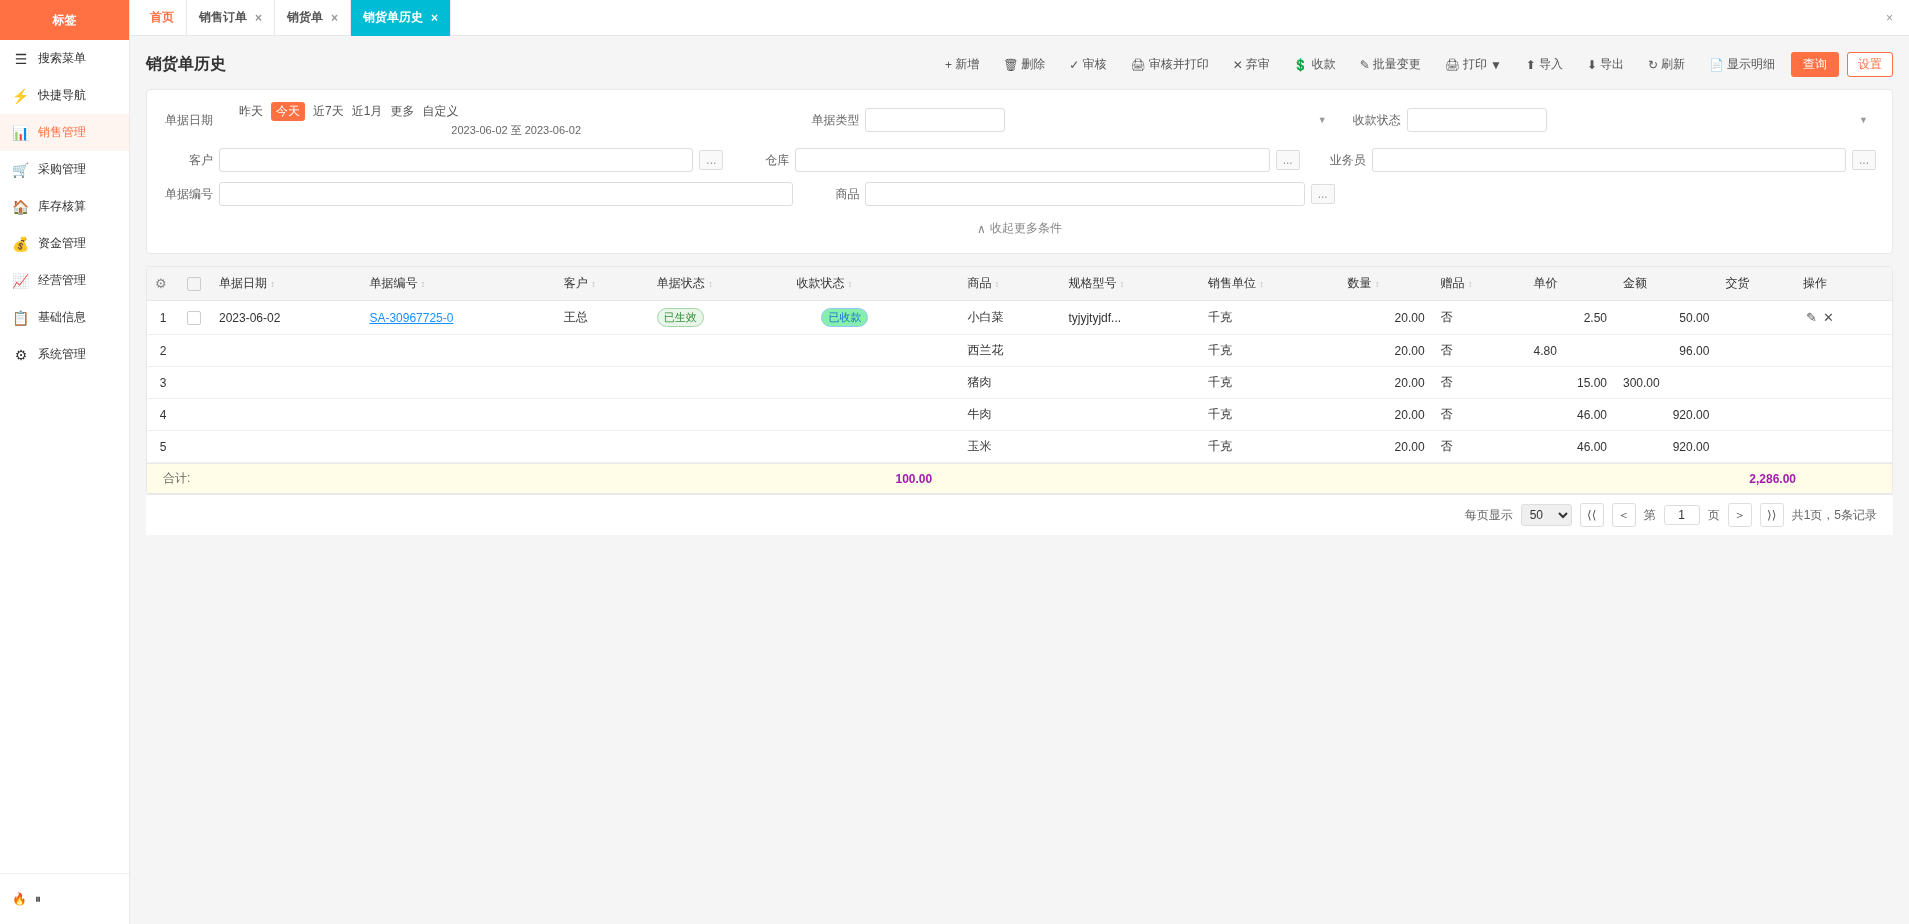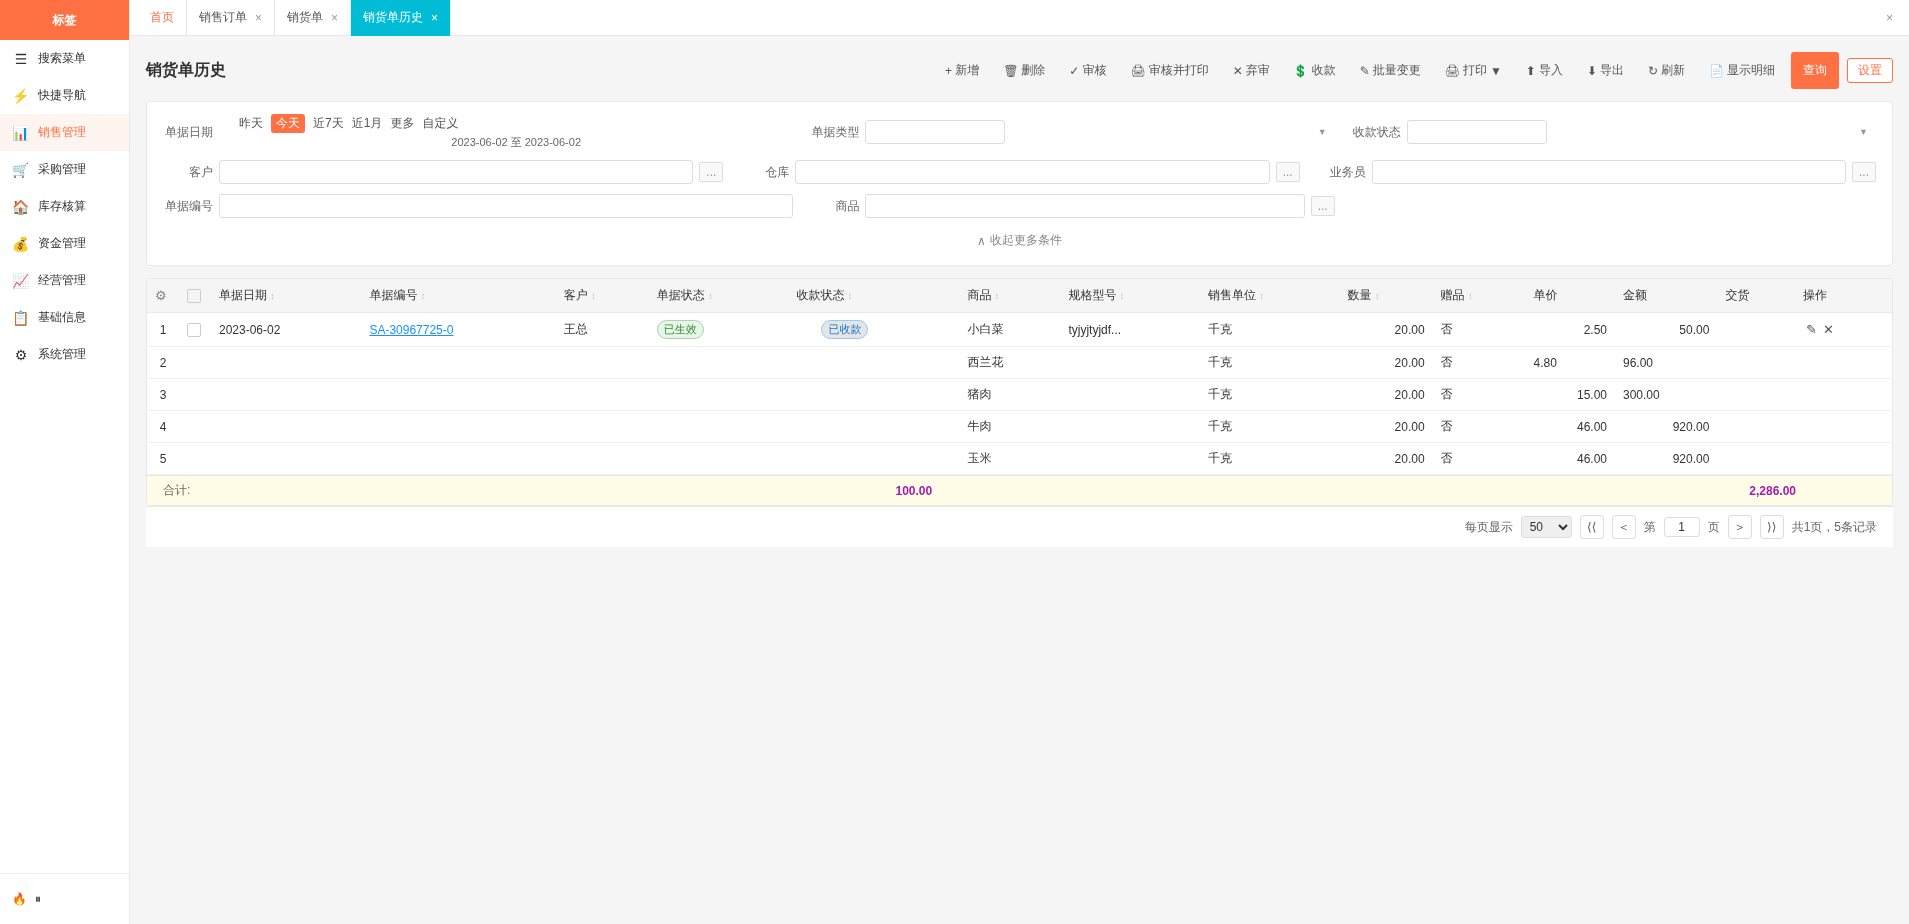--- a/index.html
+++ b/index.html
@@ -60,20 +60,21 @@
     .tab {
       display: flex;
       align-items: center;
       padding: 0 12px;
       height: 36px;
       cursor: pointer;
       color: #555;
       gap: 4px;
       border-right: 1px solid #e8e8e8;
       white-space: nowrap;
+      font-weight: bold;
     }
     .tab:first-child { color: #ff7043; }
     .tab.active {
       color: #fff;
       background: #00bcd4;
       border-radius: 0;
     }
     .tab .close-btn { color: #999; margin-left: 4px; cursor: pointer; }
     .tab.active .close-btn { color: #fff; }
     .tab-close-right {
@@ -116,21 +117,21 @@
       cursor: pointer;
       border: none;
       background: none;
       color: #555;
       font-size: 12px;
     }
     .btn-query {
       background: #ff7043;
       color: #fff;
       border-radius: 3px;
-      padding: 10px 12px;
+      padding: 4px 12px;
     }
     .btn-setting {
       background: #fff;
       color: #ff7043;
       border: 1px solid #ff7043;
       border-radius: 3px;
       padding: 3px 10px;
     }
 
     
@@ -277,21 +278,21 @@
     }
     .settings-col { width: 32px; text-align: center; }
     .checkbox-col { width: 32px; text-align: center; }
     .badge {
       display: inline-block;
       padding: 1px 6px;
       border-radius: 10px;
       font-size: 11px;
     }
     .badge-green { background: #e8f5e9; color: #388e3c; border: 1px solid #a5d6a7; }
-    .badge-blue { background: #e5e5e5; color: #1976d2; border: 1px solid #90caf9; margin-left: 25px; }
+    .badge-blue { background: #86efac; color: #1976d2; border: 1px solid #90caf9; margin-left: 25px; }
     .link-text { color: #1890ff; cursor: pointer; text-decoration: underline; }
     .action-btn {
       color: #555;
       cursor: pointer;
       font-size: 13px;
       padding: 0 3px;
     }
 
     
     .table-footer {
@@ -649,21 +650,21 @@
               <td></td>
               <td></td>
               <td></td>
               <td></td>
               <td>西兰花</td>
               <td></td>
               <td>千克</td>
               <td style="text-align: right;">20.00</td>
               <td>否</td>
               <td style="">4.80</td>
-              <td style="text-align: left;">96.00</td>
+              <td style="text-align: right;">96.00</td>
               <td></td>
               <td></td>
             </tr>
             <tr>
               <td style="text-align: center;">3</td>
               <td style="text-align: center;"></td>
               <td></td>
               <td></td>
               <td></td>
               <td></td>

